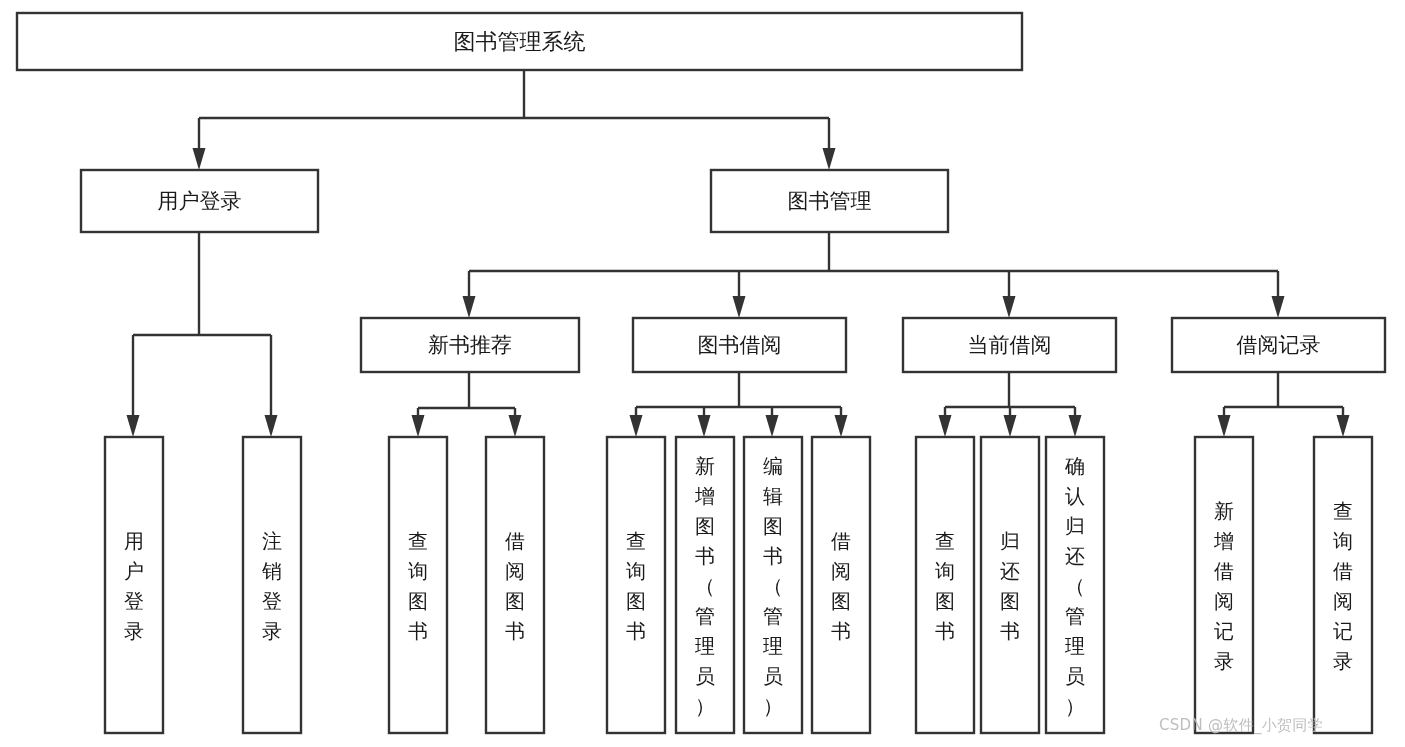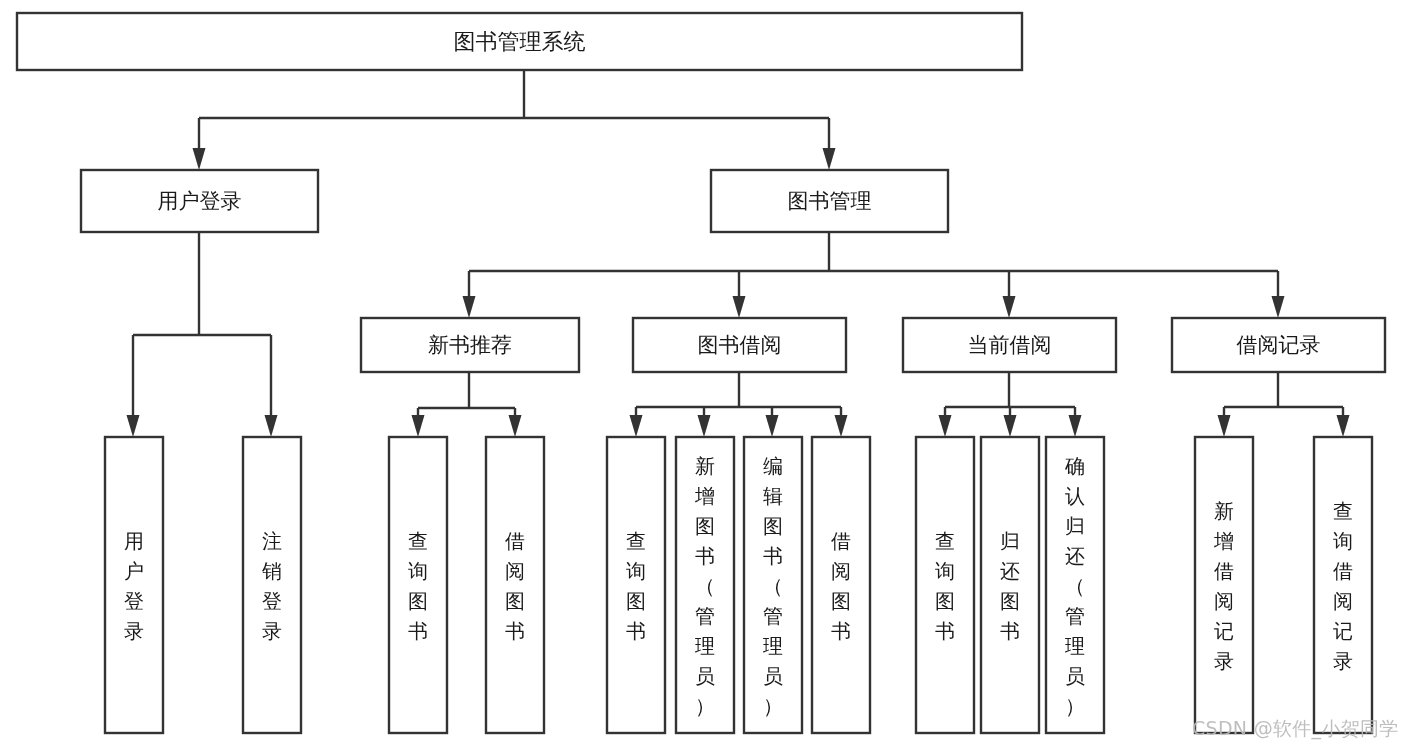--- a/index.html
+++ b/index.html
@@ -51,24 +51,24 @@
     stroke-width: 2.4;
     fill: none;
     stroke-linecap: butt;
   }
   .arrow-head {
     fill: #333333;
     stroke: none;
   }
   .watermark {
     position: absolute;
-    left: 1192px;
+    left: 1159px;
     top: 716px;
     font-family: "DejaVu Sans", "Liberation Sans", sans-serif;
-    font-size: 19px;
+    font-size: 15px;
     color: #b9b9b9;
     opacity: 0.92;
     white-space: nowrap;
     letter-spacing: 0.3px;
     pointer-events: none;
   }
 </style>
 </head>
 <body>
 

